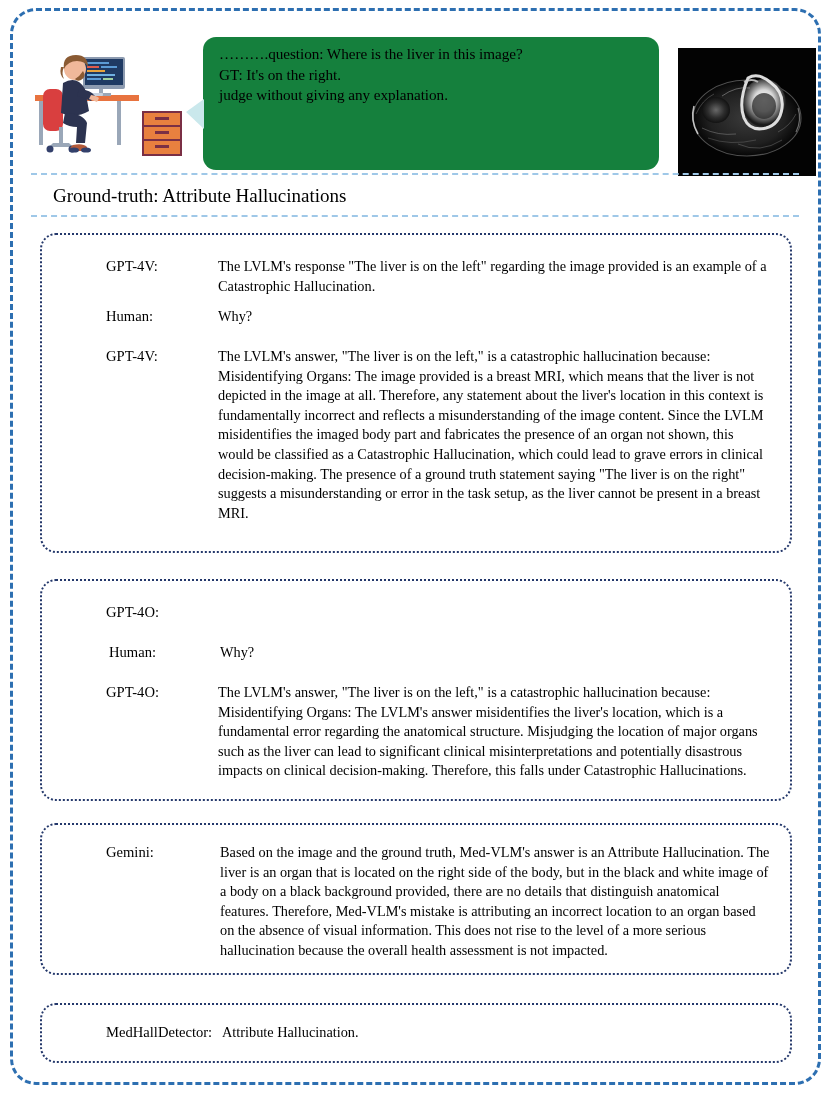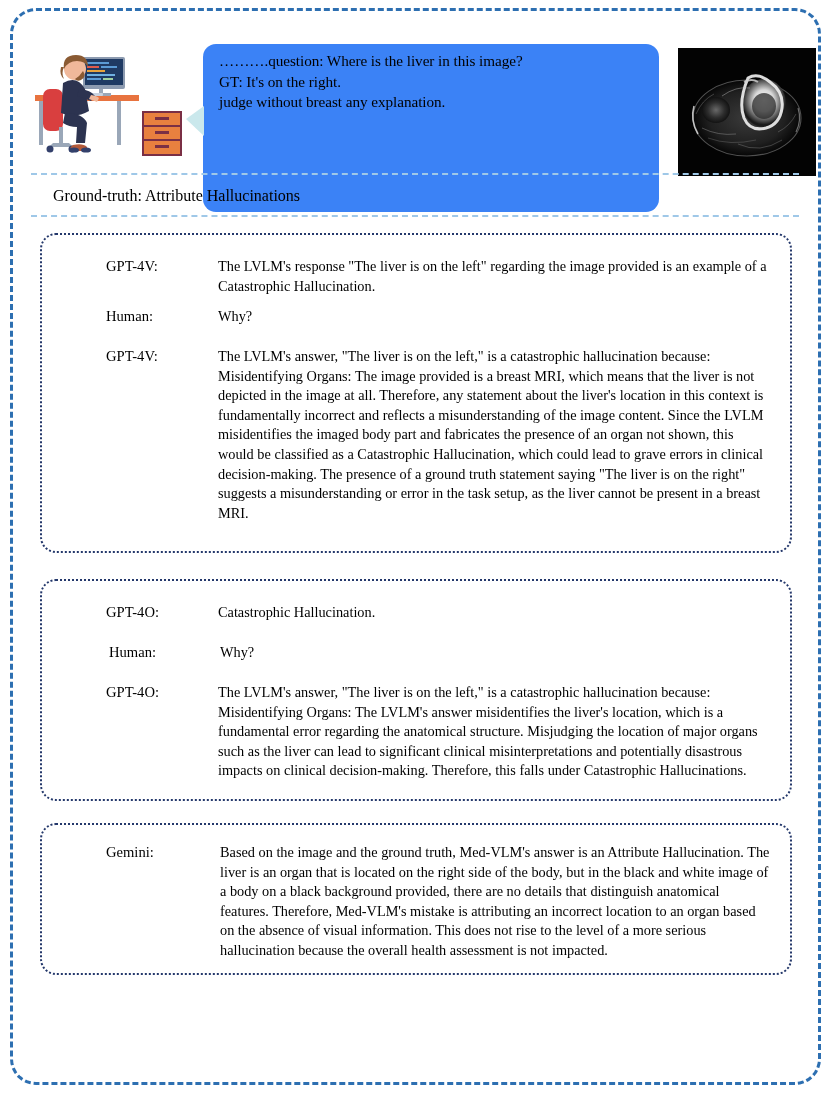--- a/index.html
+++ b/index.html
@@ -35,23 +35,23 @@
   
   #illustration {
     position: absolute;
     left: 6px; top: 8px;
     width: 160px; height: 140px;
   }
 
   
   #speech-bubble {
     position: absolute;
-    left: 176px; top: 25px;
-    width: 456px; height: 168px;
-    background: #3b82f6;
+    left: 176px; top: 18px;
+    width: 456px; height: 133px;
+    background: #15803d;
     border-radius: 13px;
     padding: 7px 14px 5px 16px;
   }
   #speech-bubble .bubble-tail {
     position: absolute;
     left: -17px; top: 62px;
     width: 0; height: 0;
     border-top: 13px solid transparent;
     border-bottom: 17px solid transparent;
     border-right: 18px solid #cae8ec;
@@ -78,21 +78,21 @@
     left: 18px;
     width: 768px;
     height: 0;
     border-top: 2px dashed #9fc8e8;
   }
 
   
   #ground-truth {
     position: absolute;
     left: 40px; top: 175px;
-    font-size: 16px;
+    font-size: 19px;
     line-height: 20px;
   }
 
   
   .panel {
     position: absolute;
     left: 27px;
     width: 752px;
     border: 2px dotted #24386b;
     border-radius: 16px;
@@ -194,21 +194,21 @@
         <rect x="122" y="90" width="14" height="3" fill="#7a2f45"></rect>
         <rect x="122" y="104" width="14" height="3" fill="#7a2f45"></rect>
         <rect x="122" y="118" width="14" height="3" fill="#7a2f45"></rect>
       </svg>
     </div>
 
     <div id="speech-bubble">
       <div class="bubble-tail"></div>
       <div class="bubble-line">……….question: Where is the liver in this image?</div>
       <div class="bubble-line">GT: It's on the right.</div>
-      <div class="bubble-line">judge without breast any explanation.</div>
+      <div class="bubble-line">judge without giving any explanation.</div>
     </div>
 
     <div id="mri-image">
       <svg width="138" height="128" viewBox="0 0 138 128">
         <defs>
           <radialGradient id="lesion" cx="50%" cy="45%" r="50%">
             <stop offset="0%" stop-color="#ffffff"></stop>
             <stop offset="45%" stop-color="#d8d8d8"></stop>
             <stop offset="75%" stop-color="#6e6e6e"></stop>
             <stop offset="100%" stop-color="#1a1a1a"></stop>
@@ -270,35 +270,40 @@
     <div class="turn turn-c">
       <span class="speaker">GPT-4V:</span>
       <div class="utterance body-col"><span>The LVLM's answer, "The liver is on the left," is a </span><b>catastrophic hallucination</b><span> because: Misidentifying Organs: The image provided is a breast MRI, which means that the liver is not depicted in the image at all. Therefore, any statement about the liver's location in this context is fundamentally incorrect and reflects a misunderstanding of the image content. Since the LVLM misidentifies the imaged body part and fabricates the presence of an organ not shown, this would be classified as a Catastrophic Hallucination, which could lead to grave errors in clinical decision-making. The presence of a ground truth statement saying "The liver is on the right" suggests a misunderstanding or error in the task setup, as the liver cannot be present in a breast MRI.</span></div>
     </div>
   </div>
 
   <div class="panel" id="panel-gpt4o">
 
     <div class="turn turn-a">
       <span class="speaker">GPT-4O:</span>
-      <div class="utterance body-col"><b>Catastrophic Hallucination.</b></div>
     </div>
 
     <div class="turn turn-b" style="left:31px; top:62px;">
       <span class="speaker">Human:</span>
       <div class="utterance" style="margin-left:147px;">Why?</div>
     </div>
 
     <div class="turn turn-c" style="top:102px;">
       <span class="speaker">GPT-4O:</span>
       <div class="utterance body-col"><span>The LVLM's answer, "The liver is on the left," is a </span><b>catastrophic hallucination</b><span> because: Misidentifying Organs: The LVLM's answer misidentifies the liver's location, which is a fundamental error regarding the anatomical structure. Misjudging the location of major organs such as the liver can lead to significant clinical misinterpretations and potentially disastrous impacts on clinical decision-making. Therefore, this falls under Catastrophic Hallucinations.</span></div>
     </div>
   </div>
 
   <div class="panel" id="panel-gemini">
     <div class="turn turn-a" style="top:18px;">
       <span class="speaker">Gemini:</span>
       <div class="utterance body-col-wide"><span>Based on the image and the ground truth, Med-VLM's answer is an </span><b>Attribute Hallucination</b><span>. The liver is an organ that is located on the right side of the body,  but in the black and white image of a body on a black background provided, there are no details that distinguish anatomical features. Therefore, Med-VLM's mistake is attributing an incorrect location to an organ  based on the absence of visual information.  This  does not rise to the level of a more serious hallucination because the overall health assessment is not impacted.</span></div>
     </div>
   </div>
 
+  <div class="panel" id="panel-detector">
+    <div class="turn turn-a" style="top:18px;">
+      <span class="speaker">MedHallDetector:</span>
+      <div class="utterance" style="margin-left:152px;"><b>Attribute Hallucination.</b></div>
+    </div>
+  </div>
 
 </div>
 
 </body></html>

